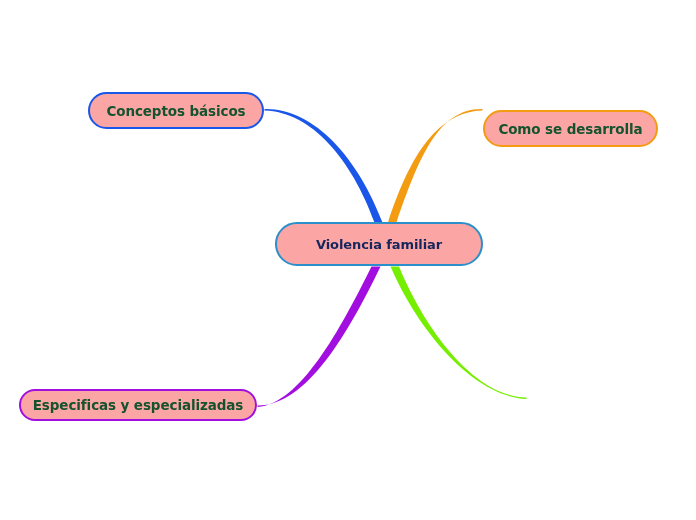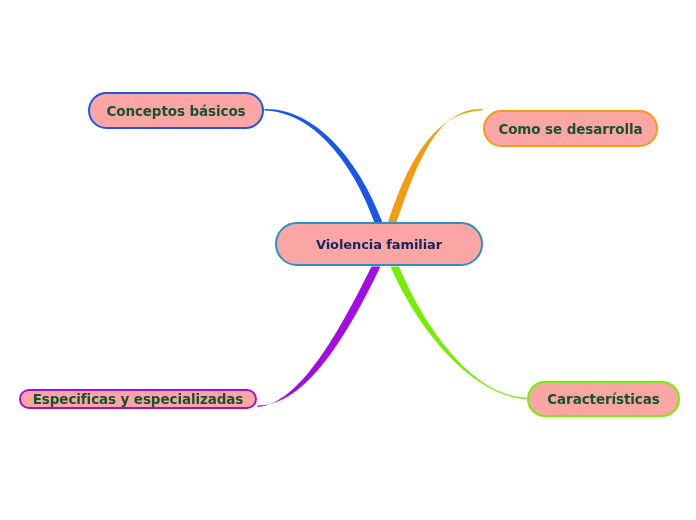--- a/index.html
+++ b/index.html
@@ -83,21 +83,21 @@
     width: 153px;
     height: 36px;
     border-width: 2.5px;
     border-color: #76ee00;
     border-radius: 18px;
   }
   #node-especificas {
     left: 19px;
     top: 389px;
     width: 238px;
-    height: 20px;
+    height: 32px;
     border-width: 2.5px;
     border-color: #a30ee0;
     border-radius: 18px;
   }
   .branch-label {
     font-size: 13.5px;
     color: #14532d;
   }
 </style>
 </head>
@@ -133,21 +133,18 @@
   </div>
 
   <div class="node" id="node-conceptos">
     <span class="node-label branch-label">Conceptos básicos</span>
   </div>
 
   <div class="node" id="node-desarrolla">
     <span class="node-label branch-label">Como se desarrolla</span>
   </div>
 
-  <div class="node" id="node-caracteristicas">
-    <span class="node-label branch-label">Características</span>
-  </div>
 
   <div class="node" id="node-especificas">
     <span class="node-label branch-label">Especificas y especializadas</span>
   </div>
 
 </div>
 
 </body></html>

